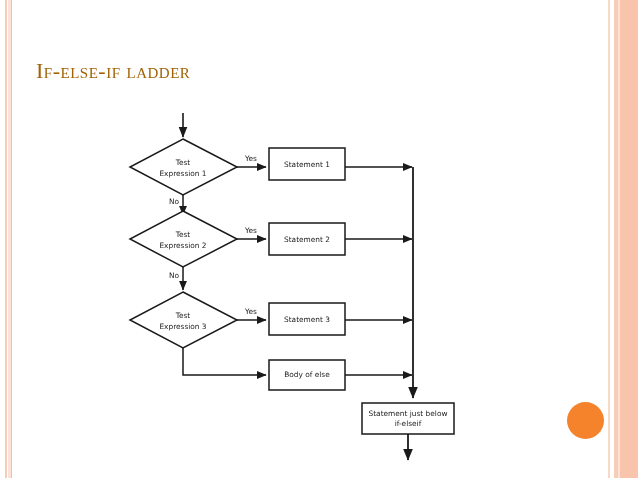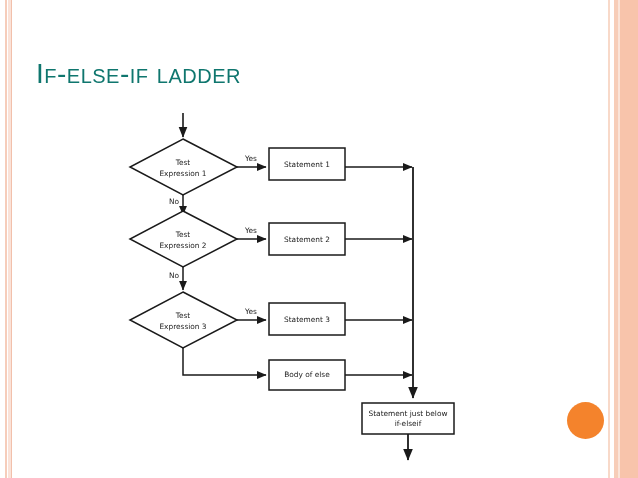--- a/index.html
+++ b/index.html
@@ -30,24 +30,24 @@
   .right-stripe-b { left: 611px; width: 3px; background: #ffffff; }
   .right-stripe-c { left: 614px; width: 4px; background: #f7cdb8; }
   .right-stripe-d { left: 618px; width: 2px; background: #fae4d9; }
   .right-stripe-e { left: 620px; width: 18px; background: #f8c4ab; }
 
   
   #slide-title {
     position: absolute;
     left: 36px;
     top: 58px;
-    font-family: Liberation Sans, sans-serif;
-    font-size: 28px;
+    font-family: Liberation Serif, serif;
+    font-size: 22px;
     letter-spacing: 0.5px;
-    color: #0f766e;
+    color: #a16207;
     font-variant: small-caps;
     white-space: nowrap;
   }
 
   
   #flowchart {
     position: absolute;
     left: 0;
     top: 0;
     width: 638px;

